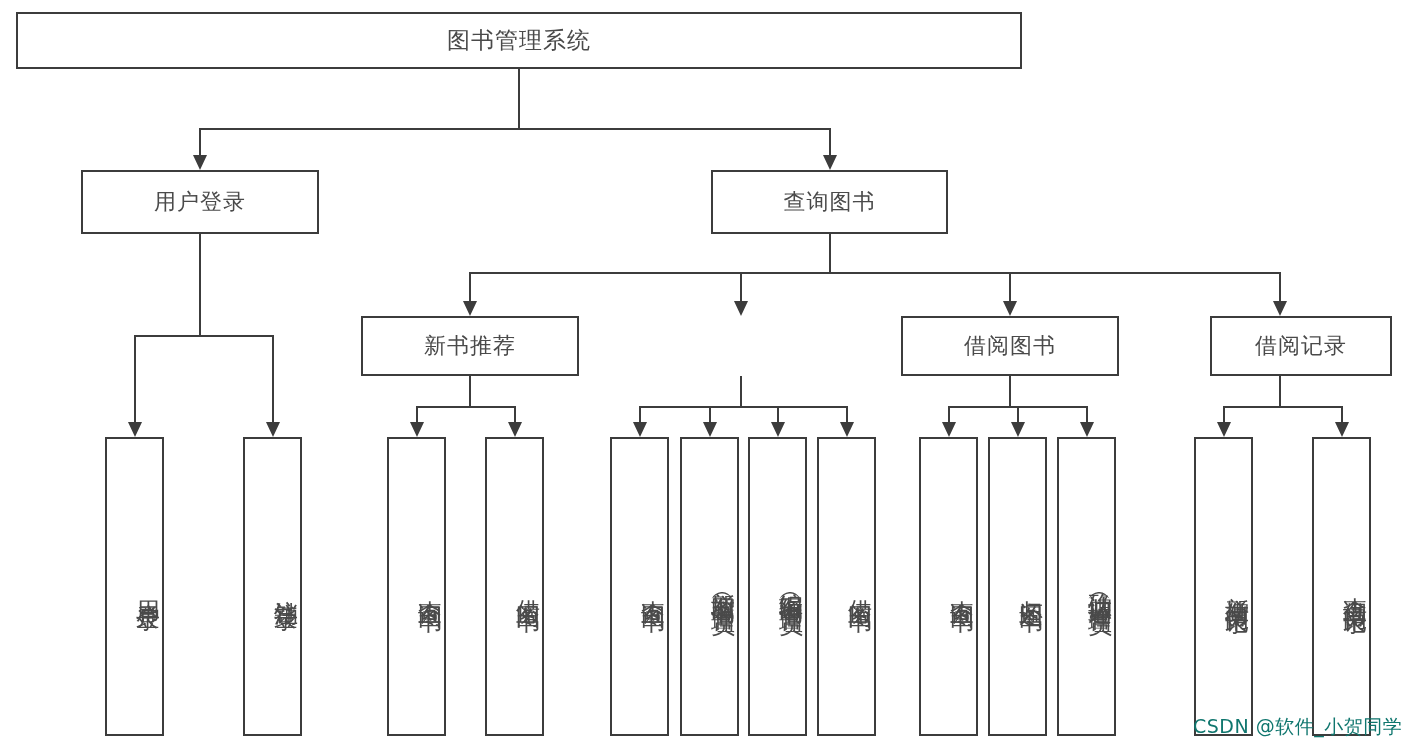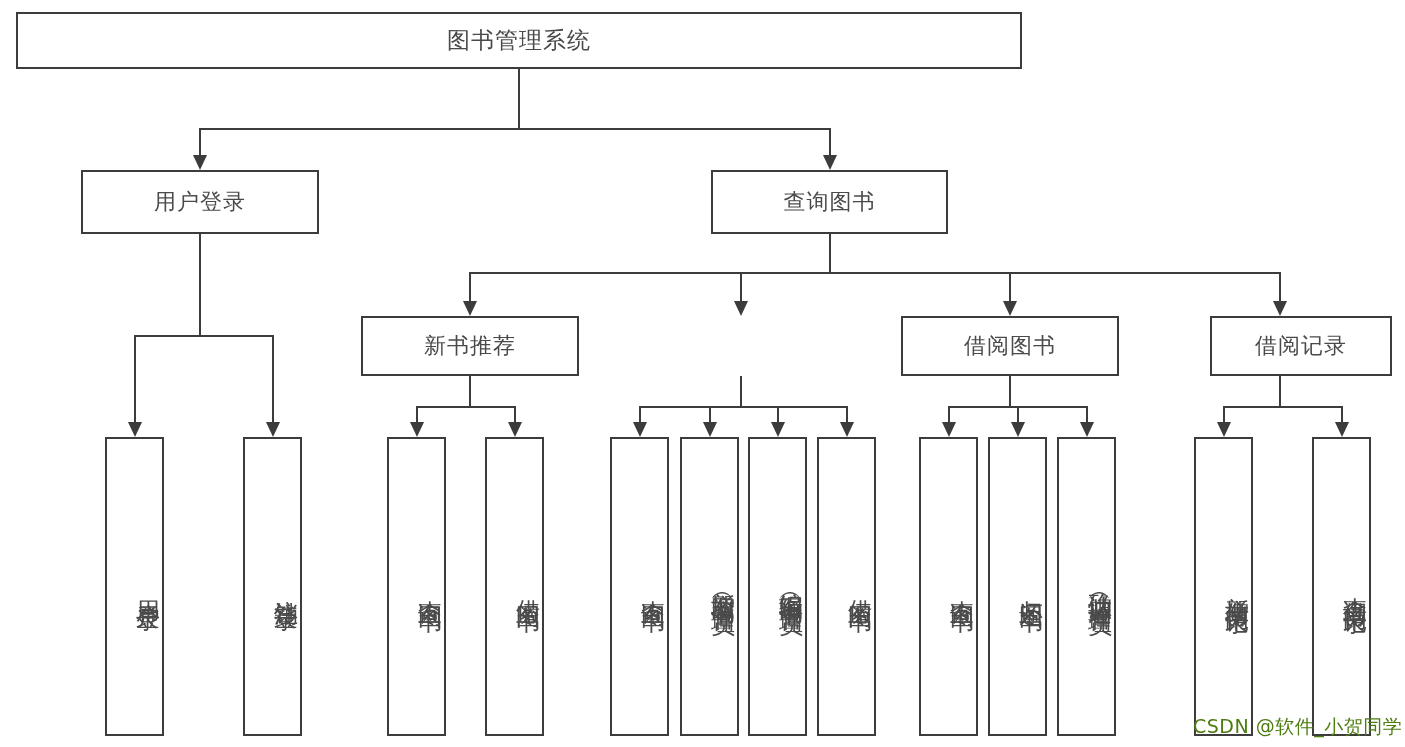--- a/index.html
+++ b/index.html
@@ -62,21 +62,21 @@
     position:absolute;
     width:0;height:0;
     border-left:7px solid transparent;
     border-right:7px solid transparent;
     border-top:15px solid #3c3c3c;
   }
   
   #watermark{
     position:absolute;
     font-size:19px;
-    color:#4d7c0f;
+    color:#0f766e;
     white-space:nowrap;
     letter-spacing:0.5px;
     pointer-events:none;
   }
 </style>
 </head>
 <body>
 
 <div id="canvas">
 

